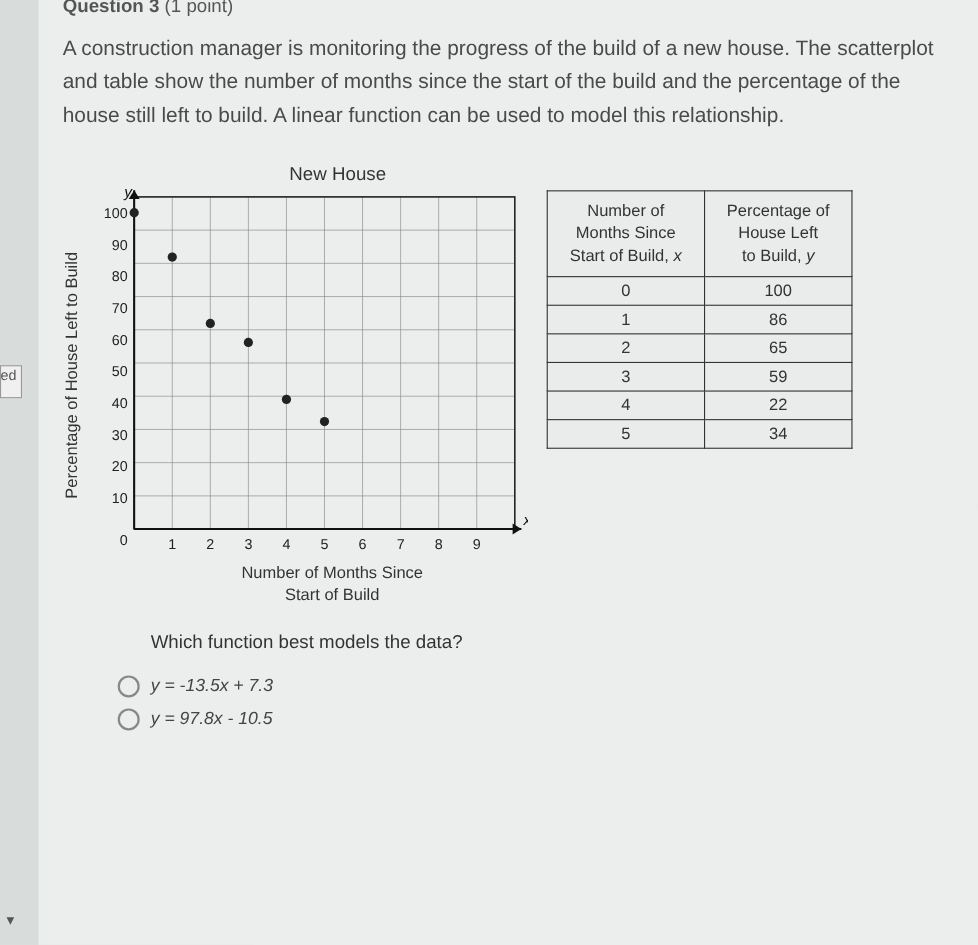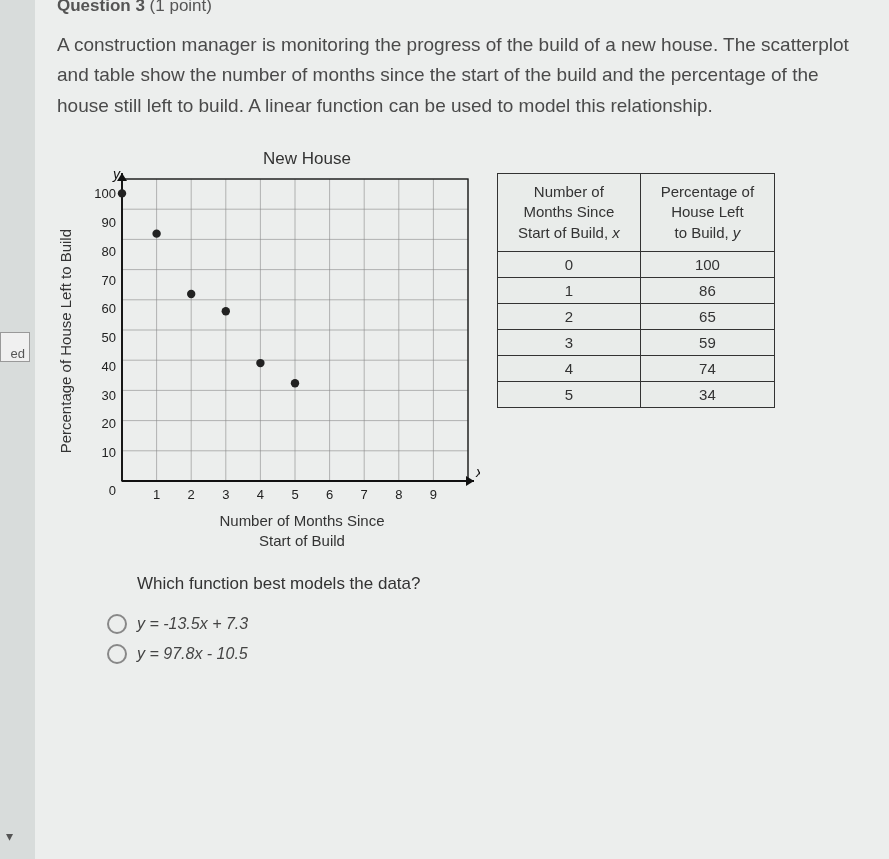--- a/index.html
+++ b/index.html
@@ -9,27 +9,27 @@
     width: 889px;
     height: 859px;
     position: relative;
     overflow: hidden;
     color: #444;
   }
   .side-tab {
     position: absolute;
     left: 0;
     top: 332px;
-    width: 30px;
+    width: 20px;
     height: 30px;
     background: #f0f0f0;
     border: 1px solid #999;
     font-size: 13px;
     display: flex;
-    align-items: flex-end;
+    align-items: flex-start;
     justify-content: flex-end;
     padding-right: 4px;
     color: #555;
   }
   .side-caret {
     position: absolute;
     left: 6px;
     top: 828px;
     font-size: 14px;
     color: #555;
@@ -233,21 +233,21 @@
           <tr>
             <td>2</td>
             <td>65</td>
           </tr>
           <tr>
             <td>3</td>
             <td>59</td>
           </tr>
           <tr>
             <td>4</td>
-            <td>74</td>
+            <td>22</td>
           </tr>
           <tr>
             <td>5</td>
             <td>34</td>
           </tr>
         </tbody>
     </table>
   </div>
 
   <div class="sub-q">Which function best models the data?</div>

